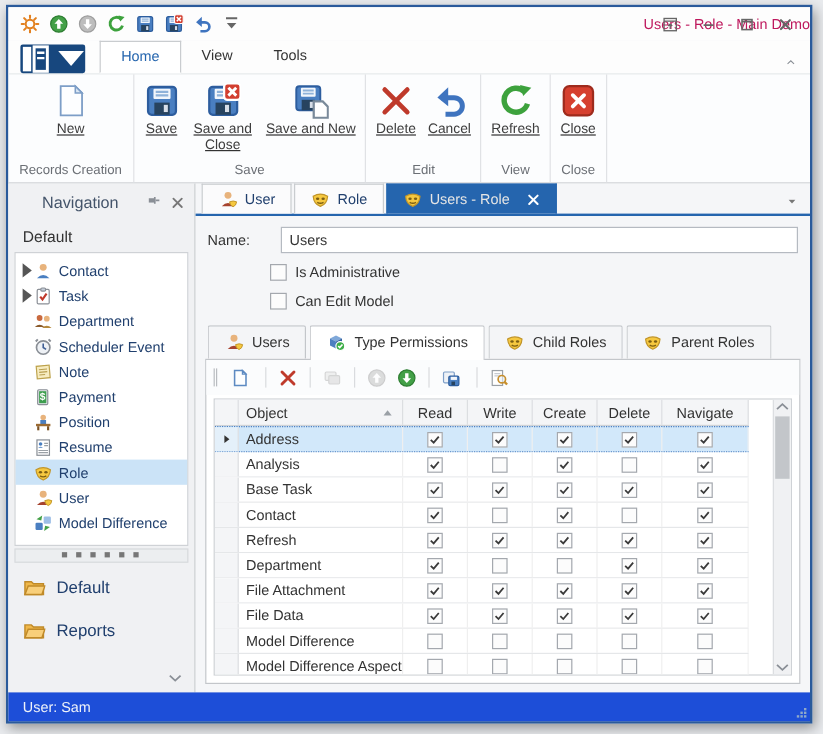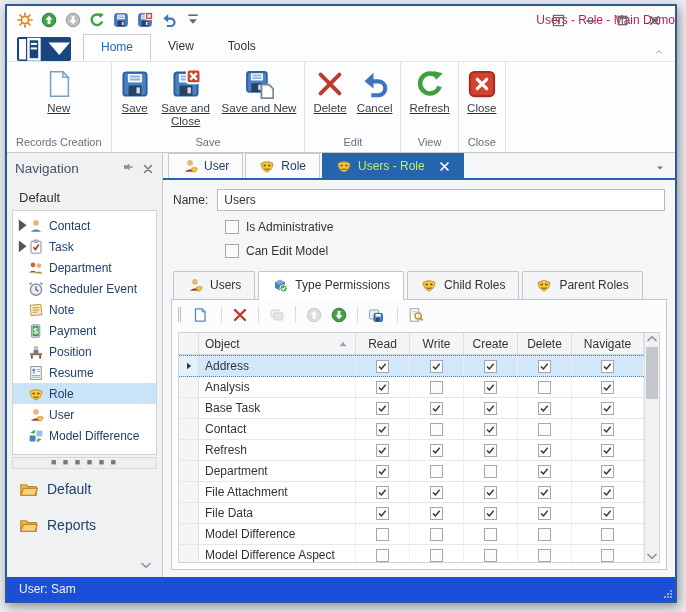--- a/index.html
+++ b/index.html
@@ -38,61 +38,61 @@
   .rbtn.disabled .lbl { color:#a0a5ab; }
   .rbtn.disabled .ico { opacity:.55; filter:grayscale(1); }
   .rbtn .dd { margin-top:1px; line-height:5px; }
   .rcaption { height:17px; font-size:11px; color:#6b6f75; text-align:center; white-space:nowrap; padding:1px 6px 0; }
 
   
   .main { flex:1; display:flex; min-height:0; background:#f0f1f3; }
 
   
   .navpanel { width:156px; flex:0 0 auto; border-right:1px solid #c6c9cc; background:#f0f1f3; display:flex; flex-direction:column; }
-  .navheader { height:31px; display:flex; align-items:center; padding:0 8px 0 8px; color:#44546a; font-size:13.5px; }
+  .navheader { height:31px; display:flex; align-items:center; padding:0 8px 0 28px; color:#44546a; font-size:13.5px; }
   .navheader .sp { margin-left:auto; display:flex; gap:8px; align-items:center; }
   .navcaption { padding:6px 12px 5px; font-size:13px; color:#333; }
   .navtree { background:#fff; border:1px solid #cfd2d6; margin:0 5px; padding:4px 0 8px; }
   .navitem { height:21px; display:flex; align-items:center; padding-left:4px; color:#21406e; font-size:12px; }
   .navitem.selected { background:#cbe3f7; }
   .navitem .exp { width:11px; display:flex; justify-content:center; flex:0 0 auto; }
   .navitem .ico { width:16px; height:16px; margin-right:5px; flex:0 0 auto; }
   .navsplit { height:12px; margin:2px 5px; background:#eceef0; border:1px solid #d8dadd; color:#777; font-size:9px; letter-spacing:2px; text-align:center; line-height:9px; }
   .navgroup { height:36px; display:flex; align-items:center; gap:9px; padding-left:12px; color:#21406e; font-size:14px; }
   .navgroup .ico { width:19px; height:19px; }
   .navbottom { margin-top:auto; height:24px; display:flex; justify-content:flex-end; align-items:center; padding-right:10px; }
 
   
   .content { flex:1; display:flex; flex-direction:column; min-width:0; background:#f5f6f8; }
   .doctabs { height:27px; display:flex; align-items:flex-end; padding-left:5px; border-bottom:2px solid #2565ae; }
   .doctab { height:25px; display:flex; align-items:center; gap:6px; padding:0 13px; margin-right:2px; background:#fbfbfc; border:1px solid #c9cccf; border-bottom:none; color:#21406e; white-space:nowrap; }
-  .doctab.active { background:#2565ae; border-color:#2565ae; color:#bef264; }
+  .doctab.active { background:#2565ae; border-color:#2565ae; color:#e5e5e5; }
   .doctab .tclose { margin-left:8px; display:inline-flex; width:11px; height:11px; }
   .doctabs .enddd { margin-left:auto; margin-right:9px; padding-bottom:8px; }
 
   .formarea { padding:9px 10px 4px; }
-  .namerow { display:flex; align-items:center; gap:9px; }
+  .namerow { display:flex; align-items:center; gap:26px; }
   .namerow label { color:#333; }
   .namerow input { flex:1; height:22px; border:1px solid #b5bac1; background:#fff; padding:0 6px; font:12px "Liberation Sans",sans-serif; color:#333; }
   .checkrow { display:flex; align-items:center; gap:7px; margin:8px 0 0 52px; height:16px; }
   .cb { width:14px; height:14px; border:1px solid #a4a8ae; background:#fcfcfc; display:inline-flex; align-items:center; justify-content:center; flex:0 0 auto; }
   .cb svg { width:11px; height:11px; }
 
   .subtabs { display:flex; align-items:flex-end; margin:8px 8px 0; padding-left:2px; }
   .subtab { display:flex; align-items:center; gap:7px; padding:5px 13px 6px; background:#f4f5f7; border:1px solid #c3c6ca; border-bottom:none; border-radius:2px 2px 0 0; margin-right:3px; color:#333; white-space:nowrap; }
   .subtab.active { background:#fff; position:relative; margin-bottom:-1px; padding-bottom:7px; }
 
   .tabpanel { flex:1; margin:0 8px 7px; border:1px solid #c3c6ca; background:#fff; display:flex; flex-direction:column; min-height:0; }
   .gridtoolbar { height:29px; display:flex; align-items:center; gap:3px; padding:0 6px; background:#fbfcfd; }
   .tgrip { width:5px; height:15px; border-left:3px double #b9bcc0; margin-right:3px; }
   .tsep { width:1px; height:17px; background:#d9dbde; margin:0 4px; }
   .tbtn16 { height:22px; display:flex; align-items:center; justify-content:center; padding:0 3px; gap:3px; }
   .tbtn16.disabled { opacity:.5; filter:grayscale(1); }
 
-  .grid { flex:1; margin:3px 6px 6px; border:1px solid #cfd2d6; display:flex; min-height:0; overflow:hidden; }
+  .grid { flex:1; margin:3px 6px 6px; border:1px solid #cfd2d6; display:flex; min-height:0; overflow:hidden;gap:20px; }
   .gridmain { flex:1; display:flex; flex-direction:column; min-width:0; }
   .ghead { height:22px; display:flex; background:#f4f5f7; border-bottom:1px solid #cfd2d6; flex:0 0 auto; }
   .hcell { display:flex; align-items:center; padding:0 6px; color:#333; border-right:1px solid #dcdee1; }
   .grow { height:21px; display:flex; border-bottom:1px solid #e5e7e9; background:#fff; flex:0 0 auto; }
   .gcell { display:flex; align-items:center; border-right:1px solid #efefef; }
   .gind { width:20px; justify-content:center; border-right:1px solid #dcdee1; background:#f4f5f7; }
   .gobj { flex:1; padding-left:6px; min-width:0; }
   .gchk { width:54px; justify-content:center; }
   .gchk.nav { width:72px; }
   .hcell.gind { background:#f4f5f7; }

